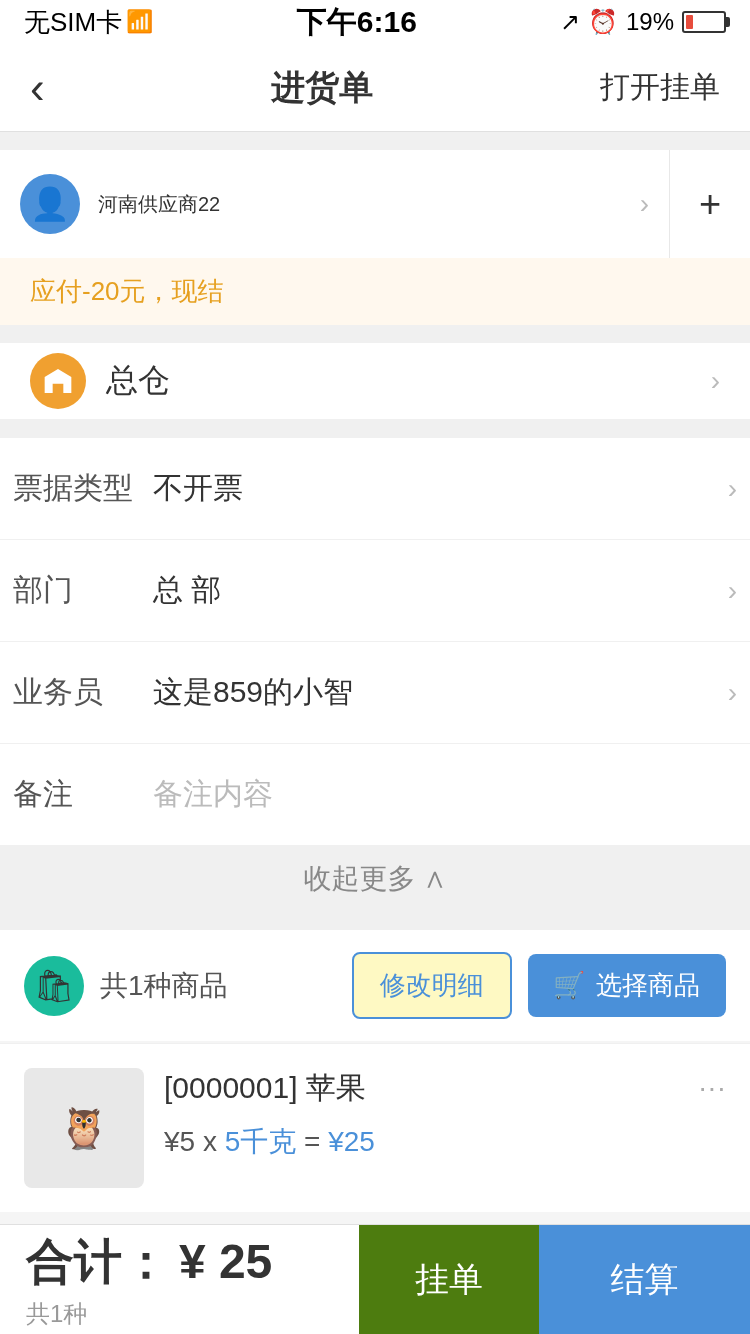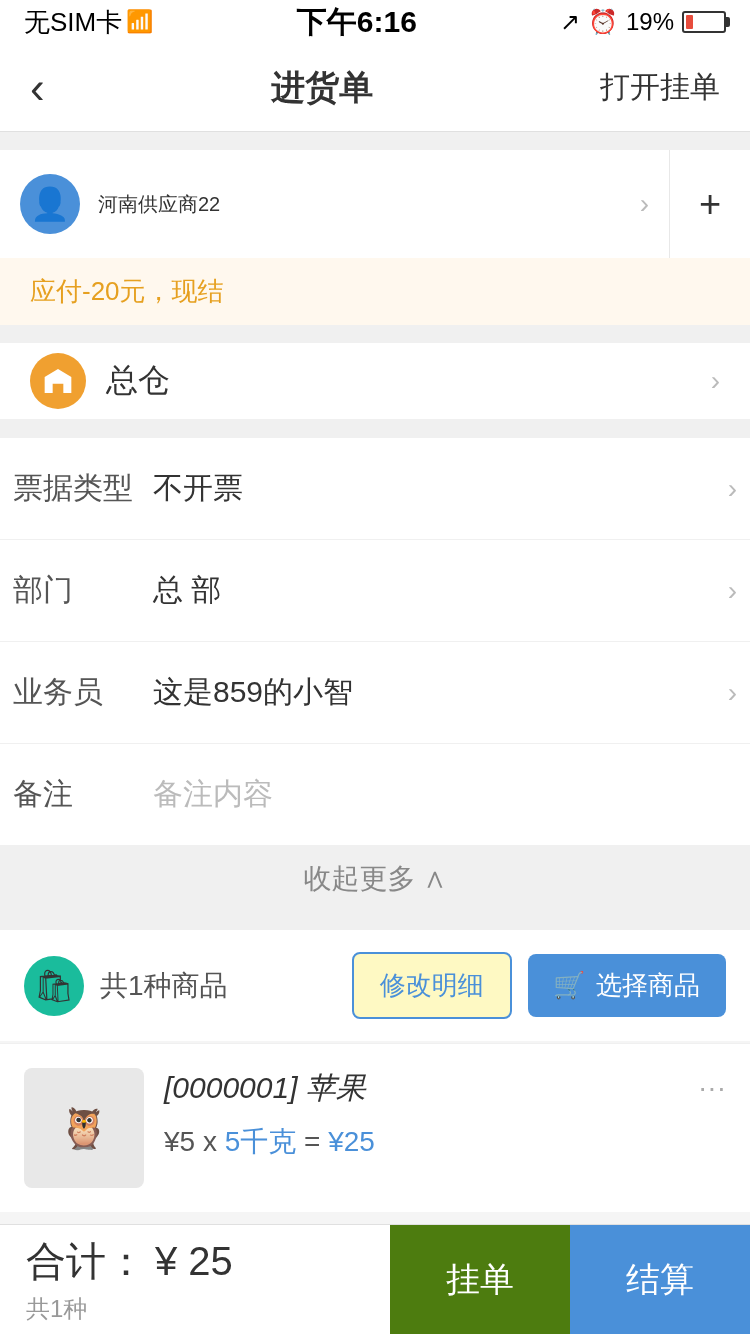--- a/index.html
+++ b/index.html
@@ -186,21 +186,21 @@
       margin-top: 2px;
       border-top: 1px solid #f0f0f0;
     }
     .product-thumb {
       width: 120px; height: 120px; border-radius: 8px; background: #e8e8e8;
       display: flex; align-items: center; justify-content: center;
       flex-shrink: 0; margin-right: 20px;
     }
     .product-thumb-owl { font-size: 40px; color: #aaa; }
     .product-info { flex: 1; }
-    .product-name { font-size: 30px; color: #333; margin-bottom: 14px; font-style: italic; }
+    .product-name { font-size: 30px; color: #333; margin-bottom: 14px; }
     .product-price { font-size: 28px; color: #555; }
     .product-price-highlight { color: #4a90d9; }
     .product-more {
       font-size: 28px; color: #aaa;
       display: flex; align-items: flex-start;
       padding-top: 4px;
     }
 
     
     .bottom-bar {
@@ -214,32 +214,32 @@
       border-top: 1px solid #e0e0e0;
     }
     .bottom-total {
       flex: 1;
       display: flex;
       flex-direction: column;
       justify-content: center;
       padding: 0 26px;
     }
     .bottom-total-main { font-size: 32px; color: #333; }
-    .bottom-total-main span { font-size: 40px; font-weight: 400; }
+    .bottom-total-main span { font-size: 48px; font-weight: 700; }
     .bottom-total-sub { font-size: 24px; color: #999; margin-top: 4px; }
     .btn-hangsingle {
       width: 180px;
       background: #4d7c0f;
       color: #fff;
       display: flex; align-items: center; justify-content: center;
       font-size: 34px;
       cursor: pointer;
     }
     .btn-checkout {
-      width: 180px;
+      width: 211px;
       background: #4a90d9;
       color: #fff;
       display: flex; align-items: center; justify-content: center;
       font-size: 34px;
       cursor: pointer;
     }
 
     .wifi-icon { font-size: 22px; }
   </style>
 </head>

